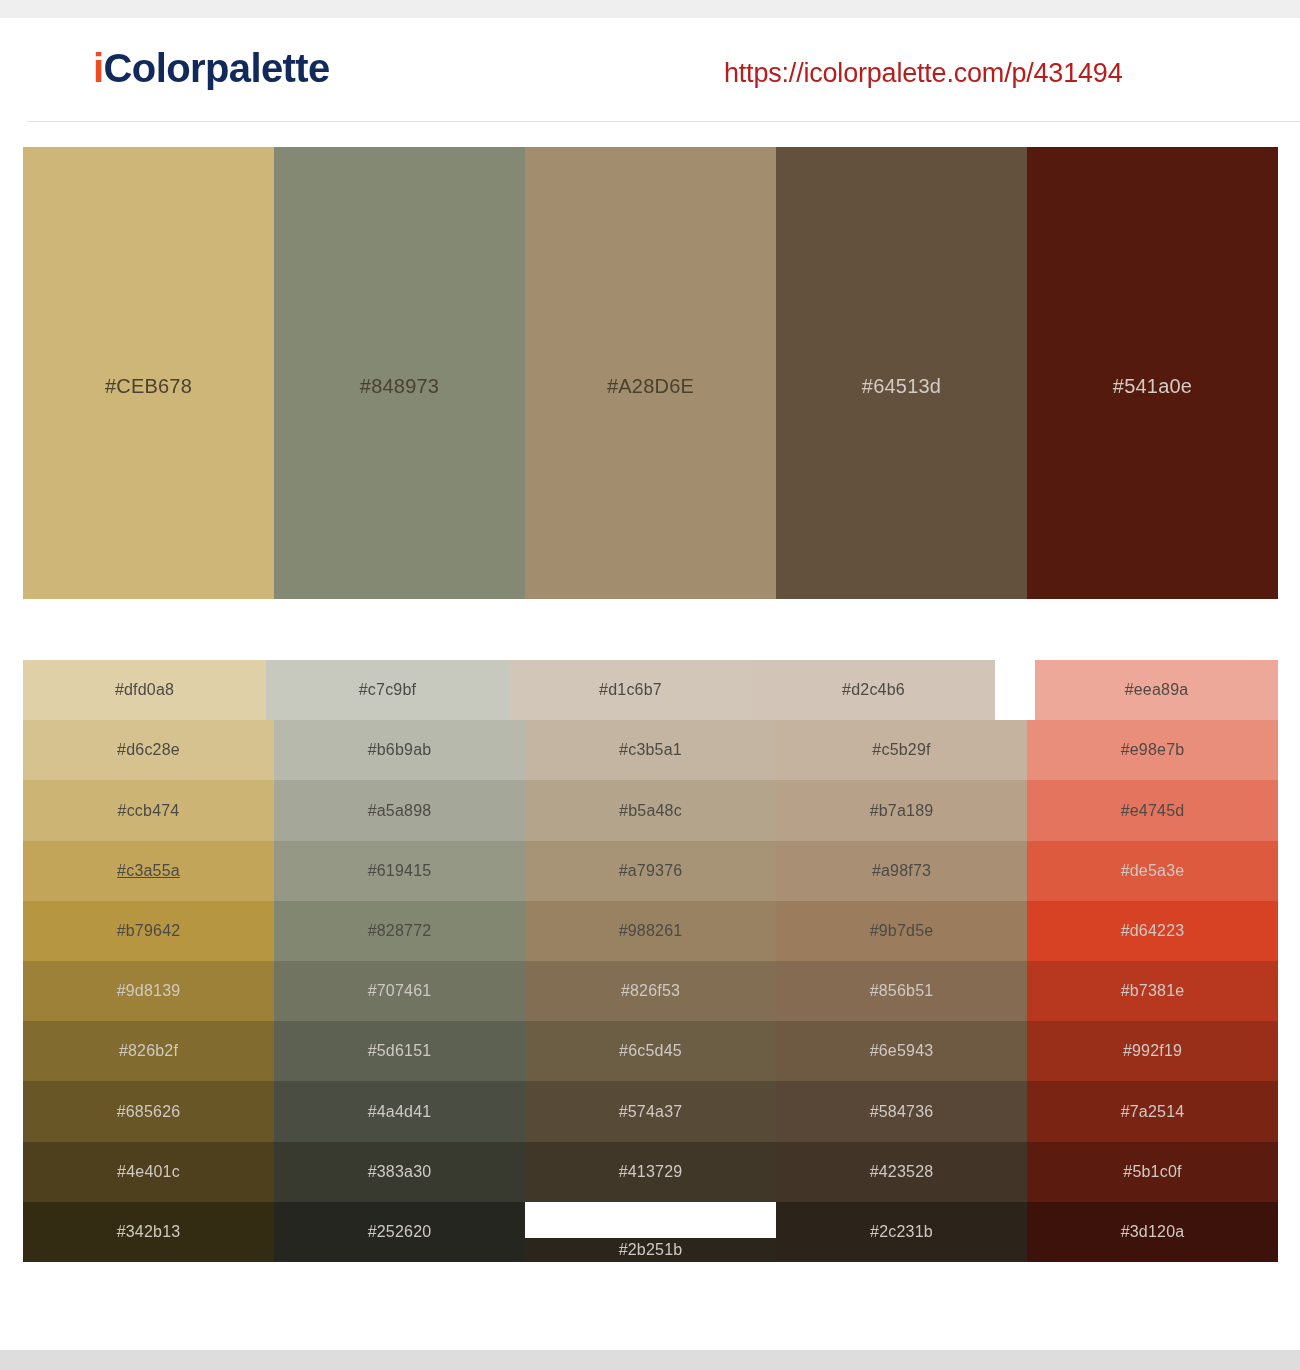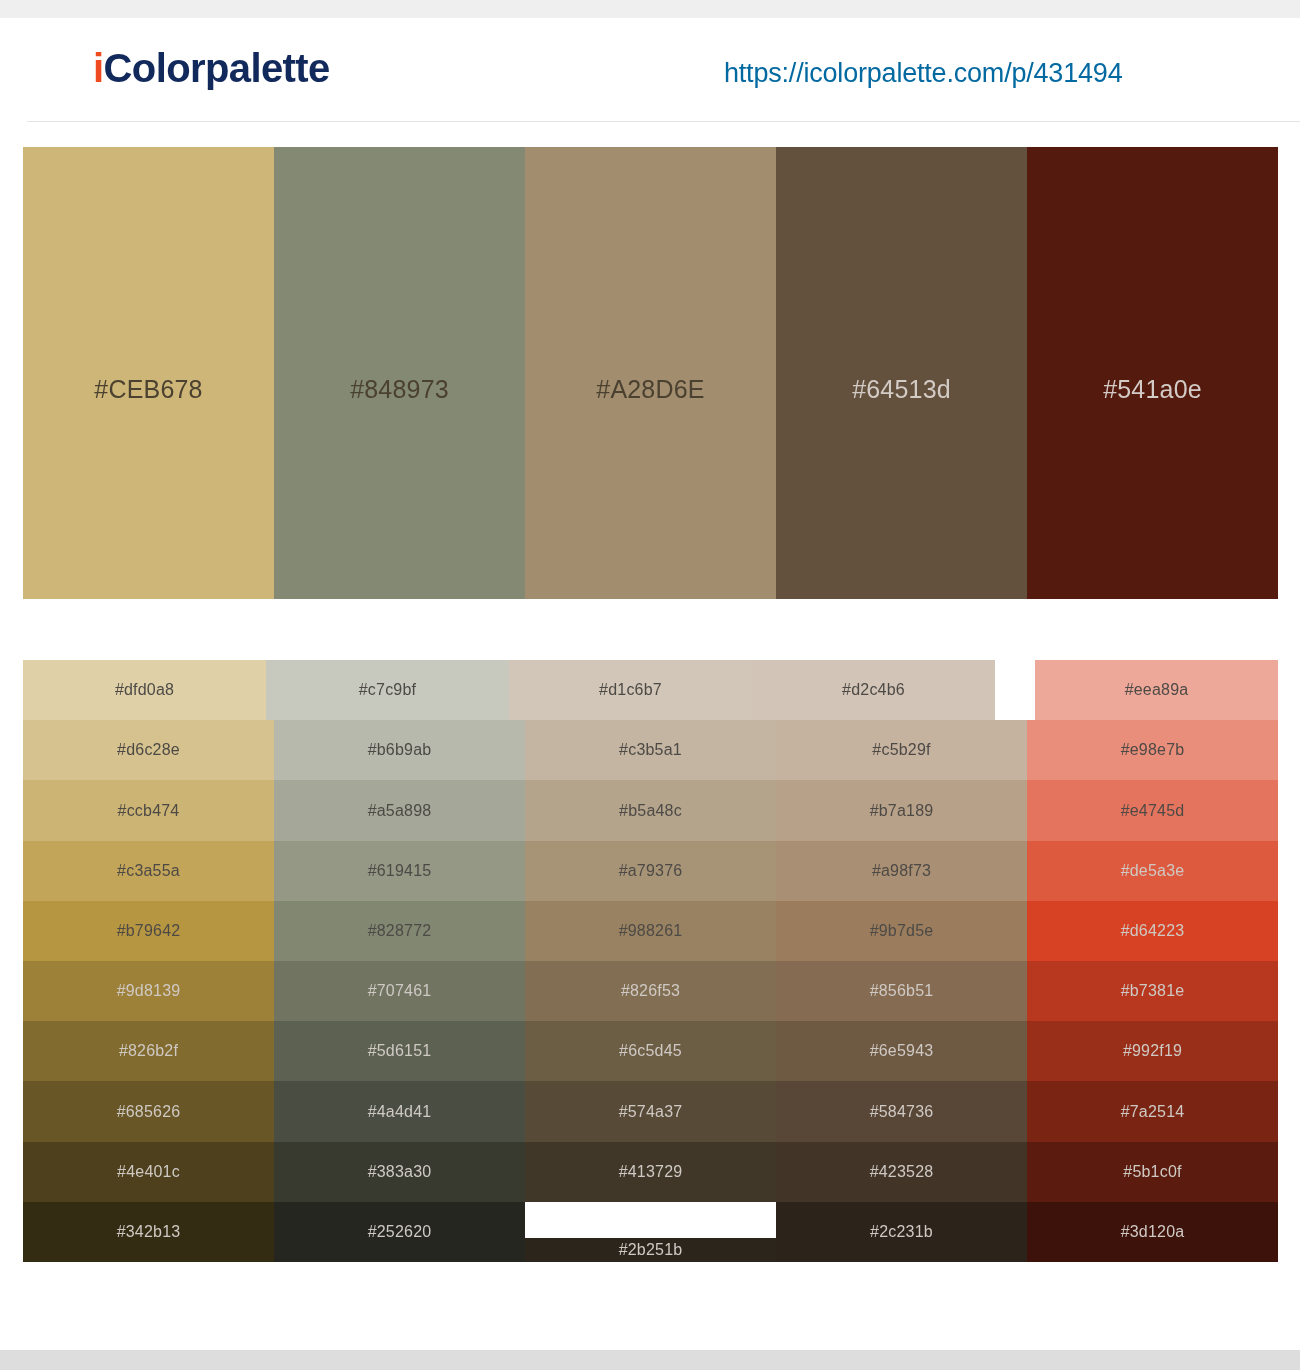--- a/index.html
+++ b/index.html
@@ -49,21 +49,21 @@
     white-space: nowrap;
   }
   .logo .logo-i { color: #f04b20; }
   .logo .logo-rest { color: #12295c; }
 
   .url {
     position: absolute;
     left: 697px;
     top: 40px;
     font-size: 27px;
-    color: #0369a1;
+    color: #b91c1c;
     white-space: nowrap;
     letter-spacing: -0.2px;
   }
 
   
   .palette-strip {
     position: absolute;
     left: 23px;
     top: 147px;
     width: 1255px;
@@ -73,21 +73,21 @@
   .palette-cell {
     flex: 1 1 0;
     position: relative;
   }
   .palette-label {
     position: absolute;
     left: 0;
     right: 0;
     top: 228px;
     text-align: center;
-    font-size: 25px;
+    font-size: 20px;
     letter-spacing: 0.2px;
   }
   .palette-label.dark-text { color: #4b4130; }
   .palette-label.light-text { color: #d3cbc6; }
 
   
   .shades-grid {
     position: absolute;
     left: 23px;
     top: 660px;
@@ -168,21 +168,21 @@
         <div class="shade-cell dark-text" style="background: rgb(233, 142, 123);">#e98e7b</div>
       </div>
       <div class="shade-row">
         <div class="shade-cell dark-text" style="background: rgb(204, 180, 116);">#ccb474</div>
         <div class="shade-cell dark-text" style="background: rgb(165, 168, 152); text-align: center;">#a5a898</div>
         <div class="shade-cell dark-text" style="background: rgb(181, 164, 140);">#b5a48c</div>
         <div class="shade-cell dark-text" style="background: rgb(183, 161, 137);">#b7a189</div>
         <div class="shade-cell dark-text" style="background: rgb(228, 116, 93);">#e4745d</div>
       </div>
       <div class="shade-row">
-        <div class="shade-cell dark-text" style="background: rgb(195, 165, 90);">#c3a55a</div>
+        <div class="shade-cell dark-text" style="background: rgb(195, 165, 90); text-decoration: underline;">#c3a55a</div>
         <div class="shade-cell dark-text" style="background: rgb(148, 152, 133);">#619415</div>
         <div class="shade-cell dark-text" style="background: rgb(167, 147, 118);">#a79376</div>
         <div class="shade-cell dark-text" style="background: rgb(169, 143, 115);">#a98f73</div>
         <div class="shade-cell light-text" style="background: rgb(222, 90, 62);">#de5a3e</div>
       </div>
       <div class="shade-row">
         <div class="shade-cell dark-text" style="background: rgb(183, 150, 66); text-align: center;">#b79642</div>
         <div class="shade-cell dark-text" style="background: rgb(130, 135, 114);">#828772</div>
         <div class="shade-cell dark-text" style="background: rgb(152, 130, 97);">#988261</div>
         <div class="shade-cell dark-text" style="background: rgb(155, 125, 94);">#9b7d5e</div>

